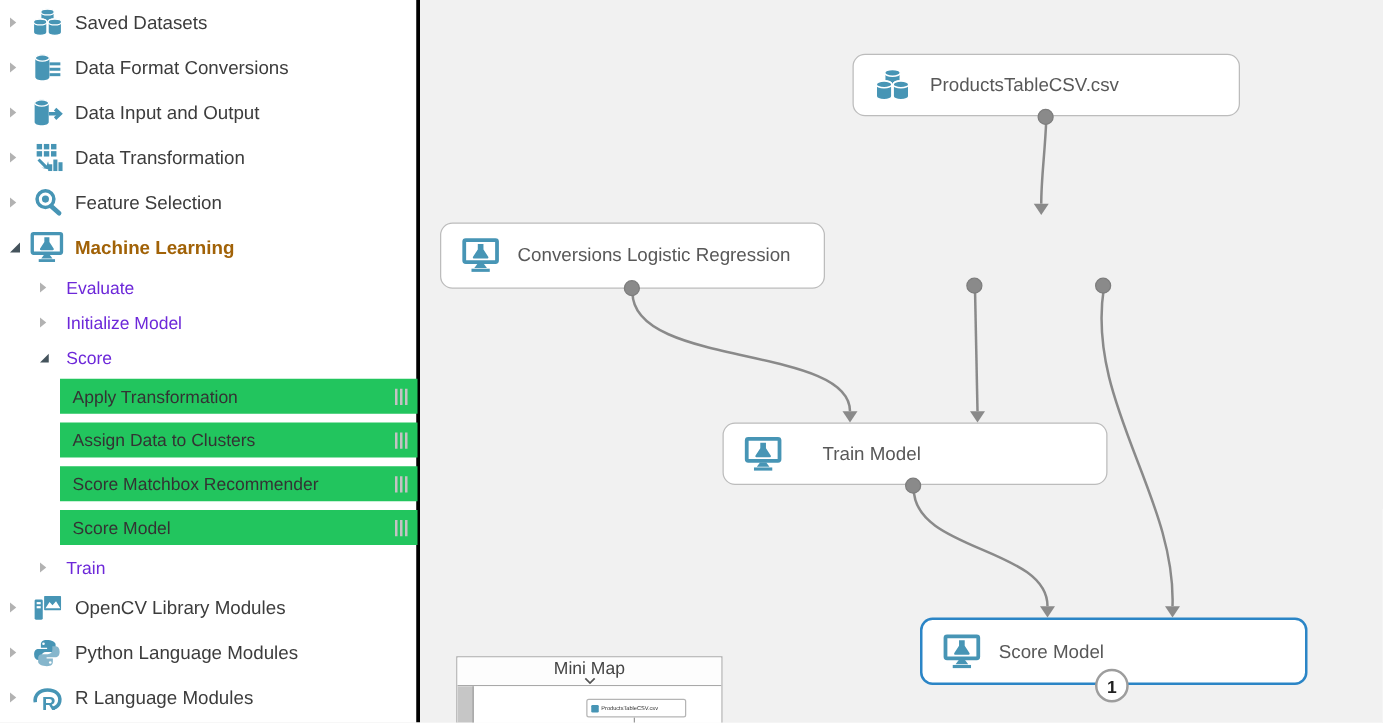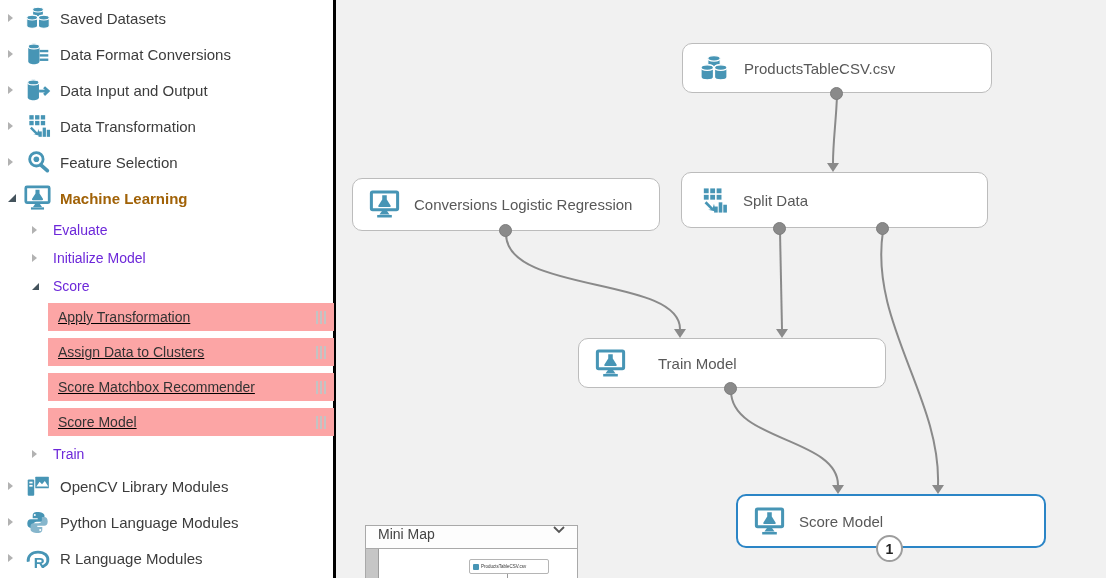--- a/index.html
+++ b/index.html
@@ -14,22 +14,22 @@
   .sub-row { height:28px; display:flex; align-items:center; padding-left:32px; cursor:pointer; }
   .arrow-box { width:15px; display:flex; align-items:center; justify-content:flex-start; flex:0 0 15px; }
   .tri-closed { width:0; height:0; border-top:4px solid transparent; border-bottom:4px solid transparent;
                 border-left:5px solid #b2b2b2; }
   .tri-open { width:0; height:0; border-left:8px solid transparent; border-bottom:8px solid #44535c; }
   .cat-icon { width:27px; height:27px; margin:0 9px 0 1px; flex:0 0 27px; display:flex;
               align-items:center; justify-content:center; }
   .cat-label { font-size:15px; color:#3c3c3c; white-space:nowrap; }
   .cat-label.accent { color:#a16207; font-weight:bold; }
   .sub-label { font-size:14px; font-weight:normal; color:#6d28d9; margin-left:6px; white-space:nowrap; }
-  .mod-row { width:286px; height:28px; margin:7px 0 0 48px; background:#fca5a5;
-             display:flex; align-items:center; padding:0 8px 0 10px; cursor:grab;text-decoration:underline; }
+  .mod-row { width:286px; height:28px; margin:7px 0 0 48px; background:#22c55e;
+             display:flex; align-items:center; padding:0 8px 0 10px; cursor:grab; }
   .mod-row.first { margin-top:3px; }
   .mod-label { font-size:14px; color:#333; flex:1; white-space:nowrap; }
   .grip { display:flex; gap:2px; }
   .grip i { display:block; width:2px; height:13px; background:#c3c3c3; }
   .train-row { margin-top:4px; }
 
   
   .node { position:absolute; background:#fff; border:1px solid #bcbcbc; border-radius:10px;
           display:flex; align-items:center; padding-left:15px; z-index:2; cursor:pointer; }
   .node.selected { border:2px solid #2b85c6; }
@@ -43,21 +43,21 @@
   .iport { position:absolute; width:0; height:0; border-left:6px solid transparent;
            border-right:6px solid transparent; border-top:9px solid #8a8a8a; z-index:3; cursor:crosshair; }
   .badge { position:absolute; width:27px; height:27px; border-radius:50%; background:#fff;
            border:2px solid #9d9d9d; z-index:4; display:flex; align-items:center; justify-content:center;
            font-size:14px; font-weight:bold; color:#222; cursor:pointer; }
 
   
   .minimap { position:absolute; left:365px; top:525px; width:213px; height:70px;
              border:1px solid #a9a9a9; background:#fff; z-index:6; }
   .mm-header { height:23px; background:#fdfdfd; border-bottom:1px solid #a9a9a9;
-               display:flex; align-items:flex-start; padding:0 12px; cursor:pointer; }
+               display:flex; align-items:center; padding:0 12px; cursor:pointer;flex-direction:column; }
   .mm-title { flex:1; font-size:14px; color:#444; }
   .mm-body { position:relative; height:46px; background:#fff; }
   .mm-strip { position:absolute; left:0; top:0; width:13px; height:100%; background:#c6c6c6;
               border-right:1px solid #9d9d9d; }
   .mm-node { position:absolute; left:103px; top:10px; width:80px; height:15px; background:#fff;
              border:1px solid #b5b5b5; border-radius:2px; display:flex; align-items:center; padding-left:3px; }
   .mm-node-icon { width:6px; height:6px; background:#4795b5; border-radius:1px; margin-right:2px; flex:0 0 6px; }
   .mm-node-label { font-size:10px; color:#333; transform:scale(0.45); transform-origin:left center; white-space:nowrap; }
   .mm-line { position:absolute; left:141px; top:25px; width:1px; height:21px; background:#9a9a9a; }
 </style>
@@ -315,39 +315,20 @@
       <svg width="31" height="29" viewBox="0 0 24 23">
         <rect x="1.6" y="1.6" width="20.8" height="14" rx="1" fill="#fff" stroke="#4795b5" stroke-width="2.4"></rect>
         <path d="M10.2 4.2h3.6v3.4l3 4.6c.35.55 0 1.2-.7 1.2H7.9c-.7 0-1.05-.65-.7-1.2l3-4.6z" fill="#4795b5"></path>
         <path d="M10 16.6 8 19.4h8l-2-2.8z" fill="#4795b5"></path>
         <rect x="6.2" y="19.8" width="11.6" height="2" fill="#4795b5"></rect>
         </svg>
     </span>
     <span class="node-label">Conversions Logistic Regression</span>
   </div>
 
-  <div class="node" style="left:681px;top:172px;width:307px;height:56px;">
-    <span class="node-icon">
-      <svg width="29" height="29" viewBox="0 0 24 24">
-          <g fill="#4795b5">
-        <rect x="4" y="2" width="4" height="4"></rect>
-            <rect x="9.3" y="2" width="4" height="4"></rect>
-            <rect x="14.6" y="2" width="4" height="4"></rect>
-        <rect x="4" y="7.3" width="4" height="4"></rect>
-            <rect x="9.3" y="7.3" width="4" height="4"></rect>
-            <rect x="14.6" y="7.3" width="4" height="4"></rect>
-        <path d="M9.8 19.5 4.6 14.3l1.6-1.6 5.2 5.2 1-3.2 1.4 6.3-6.3-1.4z"></path>
-        <rect x="12.5" y="17" width="3" height="5"></rect>
-            <rect x="16.3" y="13.5" width="3" height="8.5"></rect>
-            <rect x="20.1" y="15.5" width="3" height="6.5"></rect>
-          </g>
-        </svg>
-    </span>
-    <span class="node-label">Split Data</span>
-  </div>
 
   <div class="node" style="left:578px;top:338px;width:308px;height:50px;gap:18px;">
     <span class="node-icon">
       <svg width="31" height="29" viewBox="0 0 24 23">
         <rect x="1.6" y="1.6" width="20.8" height="14" rx="1" fill="#fff" stroke="#4795b5" stroke-width="2.4"></rect>
         <path d="M10.2 4.2h3.6v3.4l3 4.6c.35.55 0 1.2-.7 1.2H7.9c-.7 0-1.05-.65-.7-1.2l3-4.6z" fill="#4795b5"></path>
         <path d="M10 16.6 8 19.4h8l-2-2.8z" fill="#4795b5"></path>
         <rect x="6.2" y="19.8" width="11.6" height="2" fill="#4795b5"></rect>
         </svg>
     </span>

